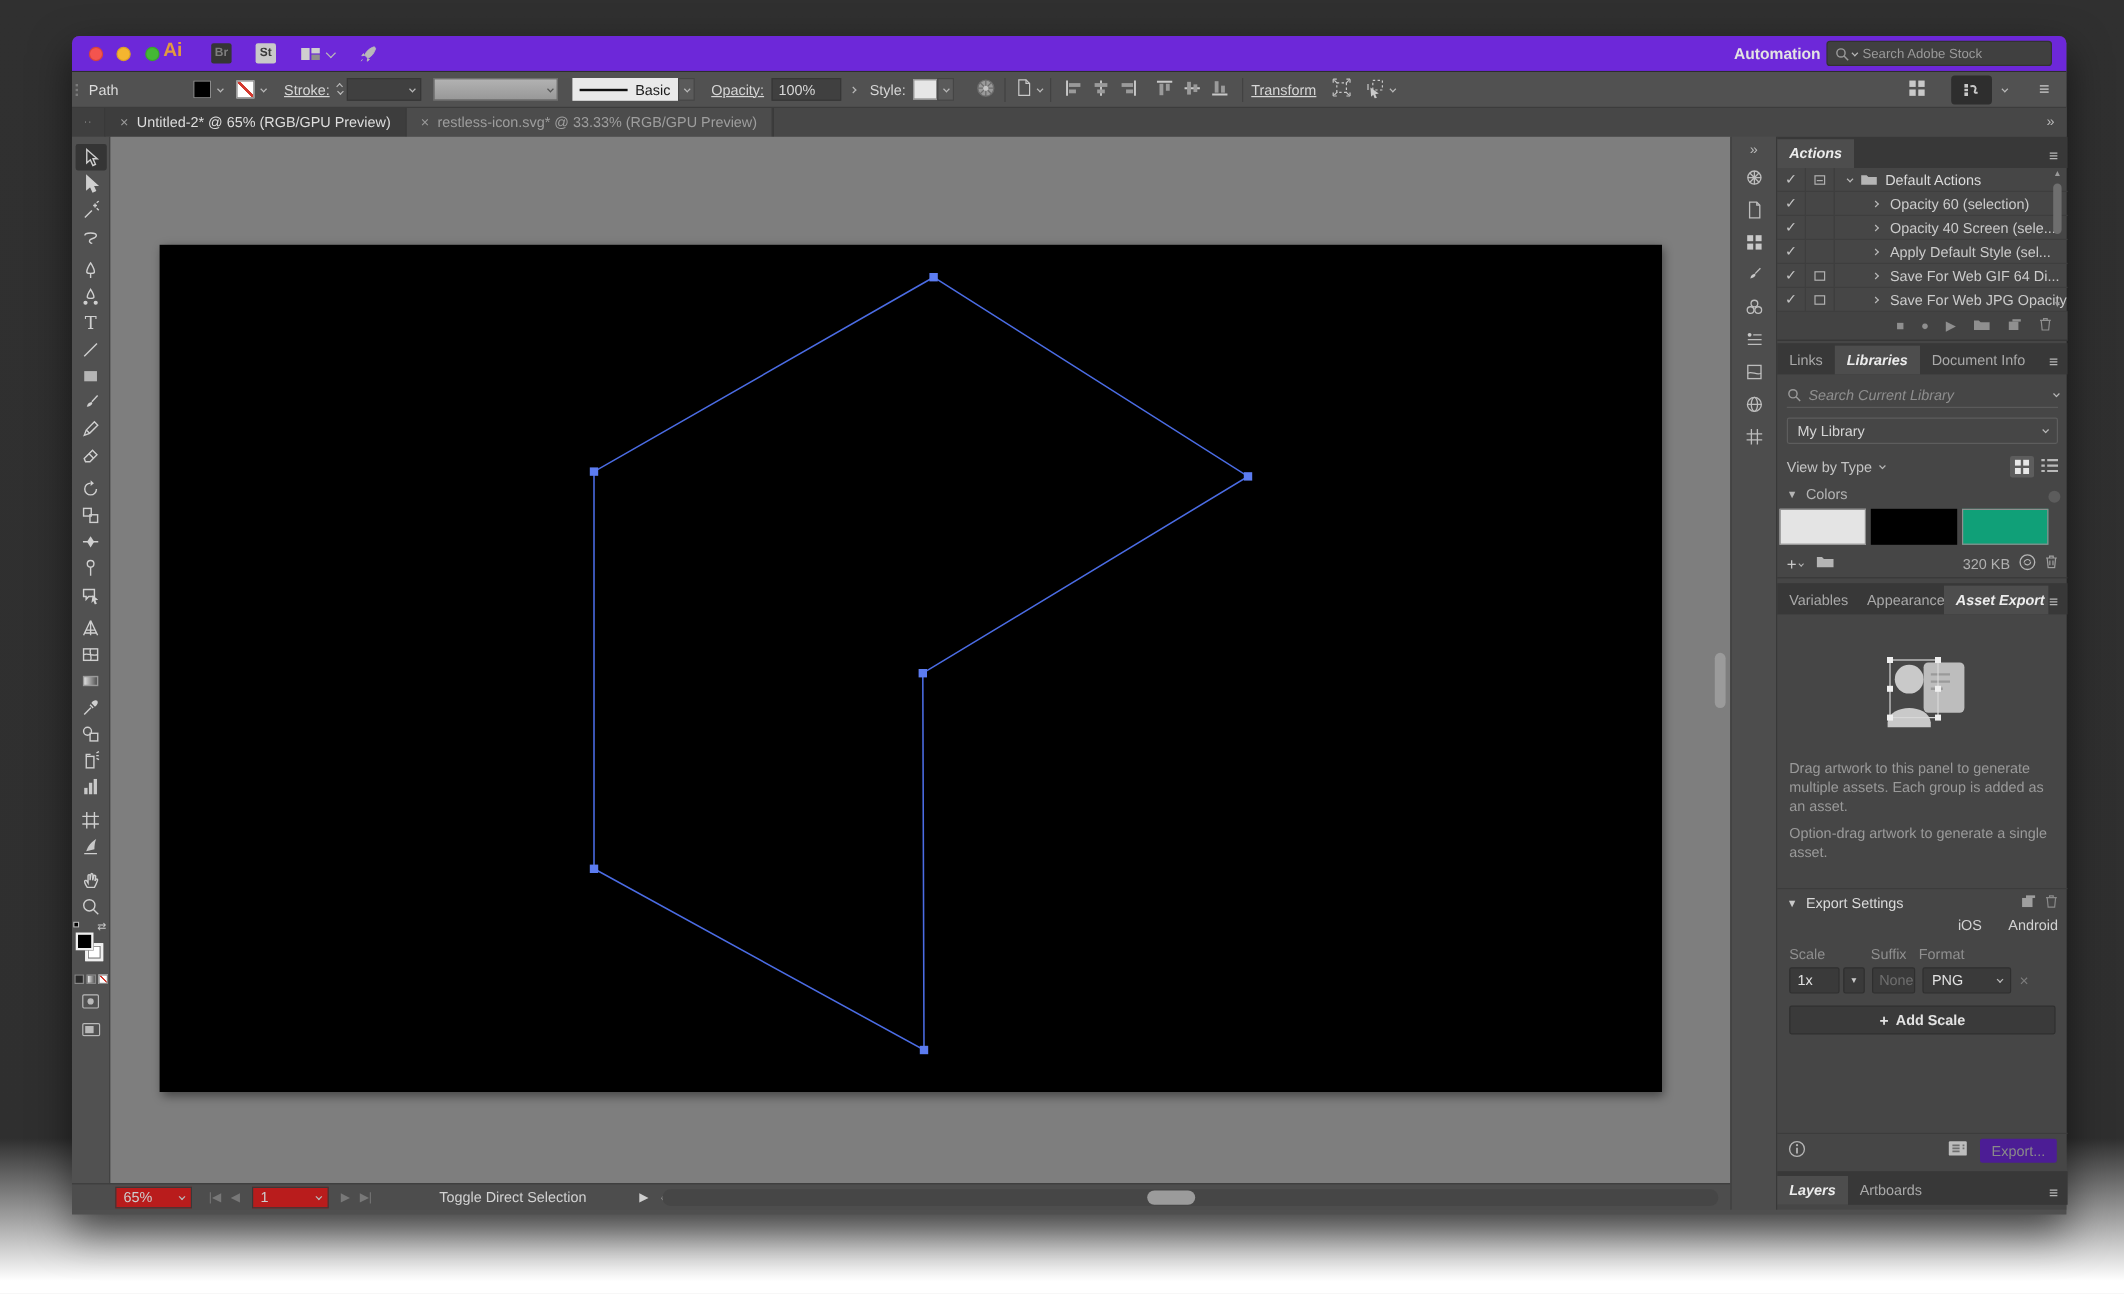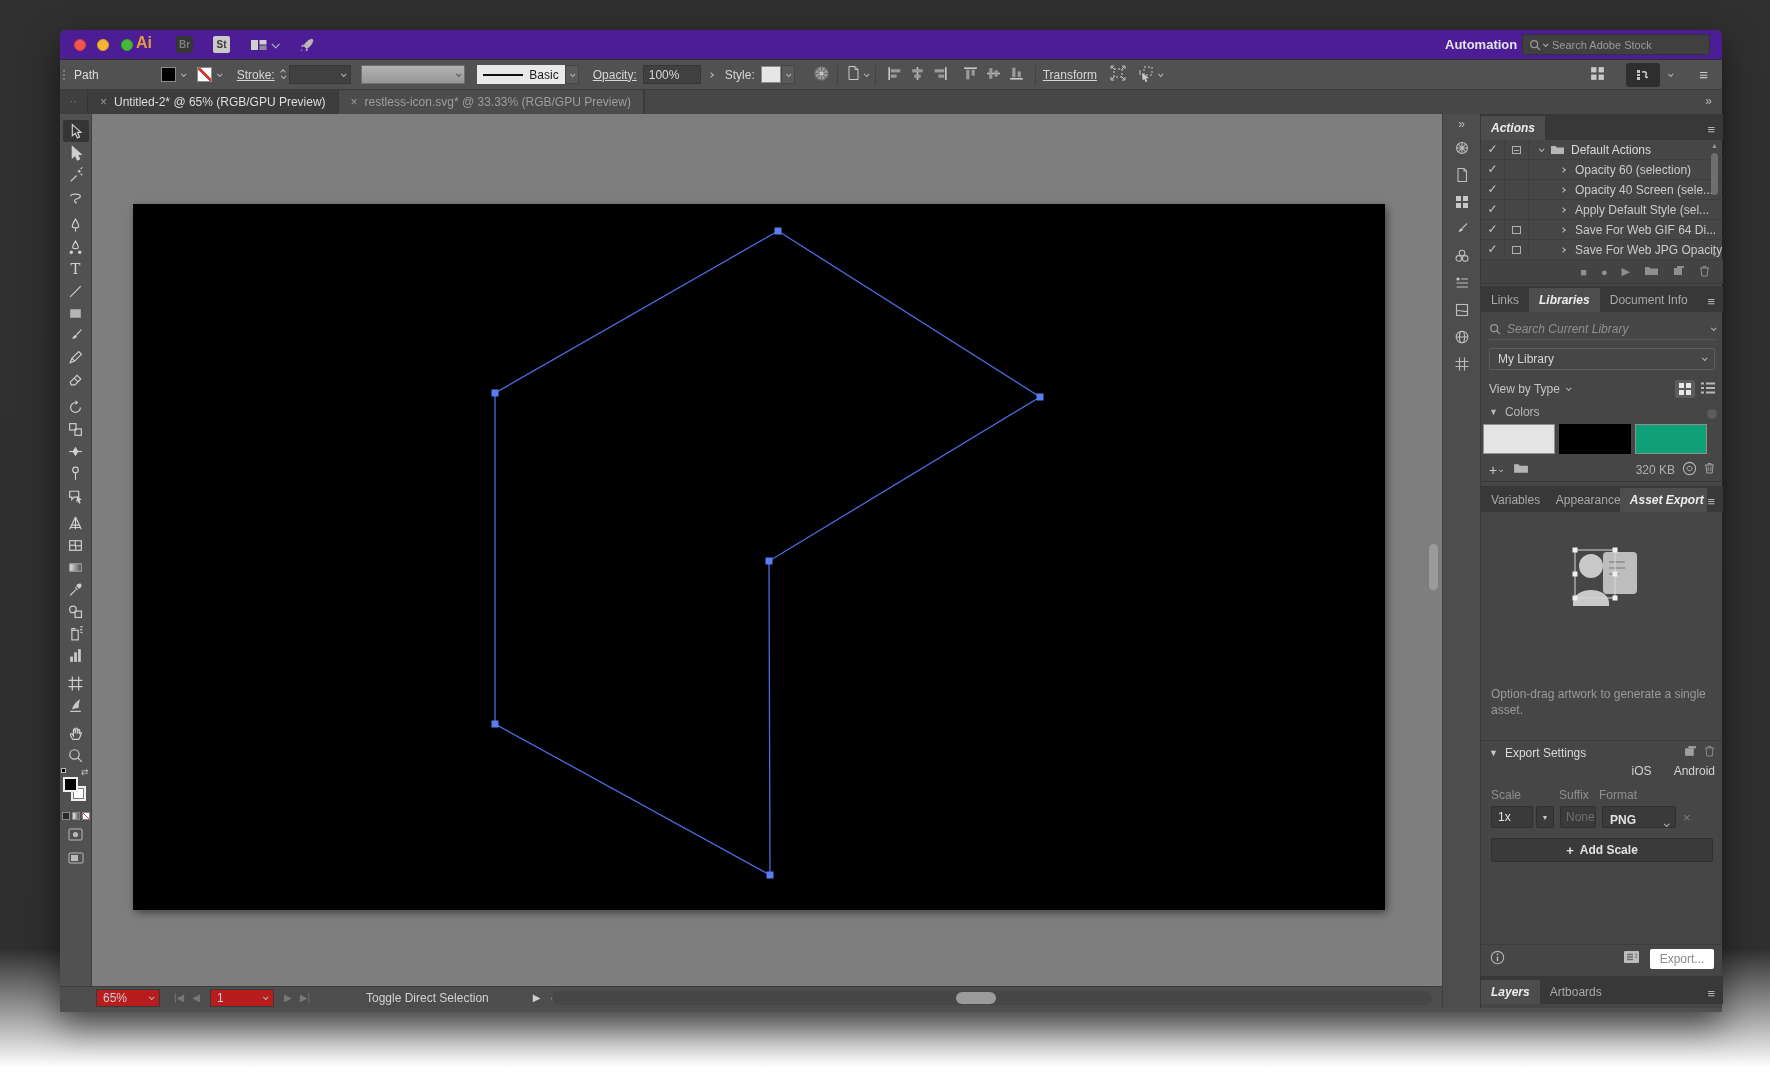--- a/index.html
+++ b/index.html
@@ -3,21 +3,21 @@
 <meta charset="utf-8">
 <style>
   html,body{margin:0;padding:0;width:1770px;height:1078px;overflow:hidden;
     font-family:"Liberation Sans",sans-serif;
     background:linear-gradient(180deg,#303030 0%,#2f2f2f 88%,#9d9d9d 94%,#ffffff 99%);}
   *{box-sizing:border-box;}
   .abs{position:absolute;}
   #window{position:absolute;left:60px;top:30px;width:1662px;height:982px;background:#4f4f4f;
     border-radius:6px 6px 0 0;box-shadow:0 14px 34px rgba(0,0,0,.55);font-size:12px;color:#d6d6d6;}
   
-  #titlebar{position:absolute;left:0;top:0;width:100%;height:30px;background:#4c1d95;border-radius:6px 6px 0 0;border-bottom:1px solid #2d2d2d;}
+  #titlebar{position:absolute;left:0;top:0;width:100%;height:30px;background:#6d28d9;border-radius:6px 6px 0 0;border-bottom:1px solid #2d2d2d;}
   .tl{width:12px;height:12px;border-radius:50%;display:inline-block;margin-right:8px;}
   #app-badge{color:#e29a3f;font-weight:bold;font-size:16px;}
   .sq-badge{display:inline-block;width:17px;height:17px;text-align:center;line-height:17px;font-size:10px;font-weight:bold;border-radius:2px;}
   .chev-d{display:inline-block;width:6px;height:6px;border-right:1.5px solid #b9b9b9;border-bottom:1.5px solid #b9b9b9;transform:rotate(45deg) translateY(-1px);}
   .chev-r{display:inline-block;width:6px;height:6px;border-right:1.5px solid #b9b9b9;border-bottom:1.5px solid #b9b9b9;transform:rotate(-45deg);}
   .chev-sm{width:4px;height:4px;border-width:1.2px;}
   #ws-label{font-weight:bold;color:#e3e3e3;font-size:13px;}
   #stock-search{position:absolute;right:12px;top:4px;width:188px;height:21px;background:#404040;border:1px solid #323232;border-radius:3px;color:#9a9a9a;display:flex;align-items:center;padding:0 6px;gap:5px;}
   
   #controlbar{position:absolute;left:0;top:30px;width:100%;height:30px;background:#515151;border-bottom:1px solid #3c3c3c;display:flex;align-items:center;}
@@ -698,20 +698,21 @@
           <path d="M6 58 C8 42 40 42 42 58 L42 62 H6 Z" fill="#c9c9c9"></path>
           <rect x="8" y="6" width="40" height="48" fill="none" stroke="#d8d8d8" stroke-width="1"></rect>
           <rect class="handle" x="5.5" y="3.5" width="5" height="5"></rect>
             <rect class="handle" x="45.5" y="3.5" width="5" height="5"></rect>
           <rect class="handle" x="5.5" y="27.5" width="5" height="5"></rect>
             <rect class="handle" x="45.5" y="27.5" width="5" height="5"></rect>
           <rect class="handle" x="5.5" y="51.5" width="5" height="5"></rect>
             <rect class="handle" x="45.5" y="51.5" width="5" height="5"></rect>
         </svg>
       </div>
+      <div class="abs hint" style="top:518px;left:10px;width:222px;">Drag artwork to this panel to generate multiple assets. Each group is added as an asset.</div>
       <div class="abs hint" style="top:572px;left:10px;width:222px;">Option-drag artwork to generate a single asset.</div>
 
       <div class="abs" style="top:626px;left:0;width:242px;height:24px;border-top:1px solid #3c3c3c;display:flex;align-items:center;padding:0 8px;gap:7px;">
         <span style="font-size:9px;color:#c9c9c9;">▼</span>
         <span style="color:#dadada;">Export Settings</span>
         <span style="margin-left:auto;"><svg width="13" height="12" viewBox="0 0 12 11">
               <rect x="1" y="3" width="8" height="7" fill="#9f9f9f"></rect>
               <rect x="4" y="1" width="7" height="2" fill="#9f9f9f"></rect>
             </svg></span>
         <span><svg width="11" height="12" viewBox="0 0 11 12">
@@ -725,42 +726,42 @@
       </div>
       <div class="abs gray-lbl" style="top:674px;left:10px;">Scale</div>
       <div class="abs gray-lbl" style="top:674px;left:78px;">Suffix</div>
       <div class="abs gray-lbl" style="top:674px;left:118px;">Format</div>
       <div class="abs" style="top:692px;left:10px;display:flex;align-items:center;gap:3px;">
         <span class="lbtn" style="width:42px;height:22px;display:inline-flex;align-items:center;padding:0 6px;">1x</span>
         <span class="lbtn" style="width:18px;height:22px;display:inline-flex;align-items:center;justify-content:center;">
             <span style="font-size:7px;color:#c9c9c9;">▼</span>
           </span>
         <span class="lbtn" style="width:36px;height:22px;display:inline-flex;align-items:center;padding:0 5px;color:#6f6f6f;margin-left:3px;text-align:right;">None</span>
-        <span class="lbtn" style="width:74px;height:22px;display:inline-flex;align-items:flex-end;padding:0 7px;margin-left:3px;font-weight:bold;">
+        <span class="lbtn" style="width:74px;height:22px;display:inline-flex;align-items:center;padding:0 7px;margin-left:3px;font-weight:normal;">
           <span style="flex:1;">PNG</span>
           <span class="chev-d chev-sm"></span>
         </span>
         <span style="color:#7d7d7d;font-size:13px;margin-left:4px;">×</span>
       </div>
       <div class="abs lbtn" style="top:724px;left:10px;width:222px;height:24px;display:flex;align-items:center;justify-content:center;gap:6px;font-weight:bold;">
         <span style="font-size:13px;">+</span>
         <span>Add Scale</span>
       </div>
       <div class="abs" style="top:830px;left:0;width:242px;height:28px;border-top:1px solid #3c3c3c;display:flex;align-items:center;padding:0 9px;">
         <span><svg width="15" height="15" viewBox="0 0 16 16">
               <circle cx="8" cy="8" r="6.6" fill="none" stroke="#b5b5b5" stroke-width="1.2"></circle>
               <path d="M8 7 V12" stroke="#b5b5b5" stroke-width="1.6"></path>
               <circle cx="8" cy="4.6" r="1" fill="#b5b5b5"></circle>
             </svg></span>
         <span style="margin-left:auto;"><svg width="17" height="14" viewBox="0 0 17 14">
               <rect x="1" y="1" width="15" height="12" rx="1" fill="#bdbdbd"></rect>
               <path d="M4 4.5 h6 M4 7 h6 M4 9.5 h6" stroke="#6f6f6f" stroke-width="1.4"></path>
               <path d="M12.5 4.5 h1.5 M12.5 7 h1.5" stroke="#6f6f6f" stroke-width="1.4"></path>
             </svg></span>
-        <span style="margin-left:10px;width:64px;height:20px;background:#ffffff;border-radius:2px;display:inline-flex;align-items:center;justify-content:center;color:#8a8a8a;">Export...</span>
+        <span style="margin-left:10px;width:64px;height:20px;background:#4c1d95;border-radius:2px;display:inline-flex;align-items:center;justify-content:center;color:#8a8a8a;">Export...</span>
       </div>
 
       <div class="ptabs" style="top:862px;height:28px;">
         <span class="ptab on">Layers</span>
         <span class="ptab">Artboards</span>
         <span class="pham">≡</span>
       </div>
     </div>
   </div>
 </div>

